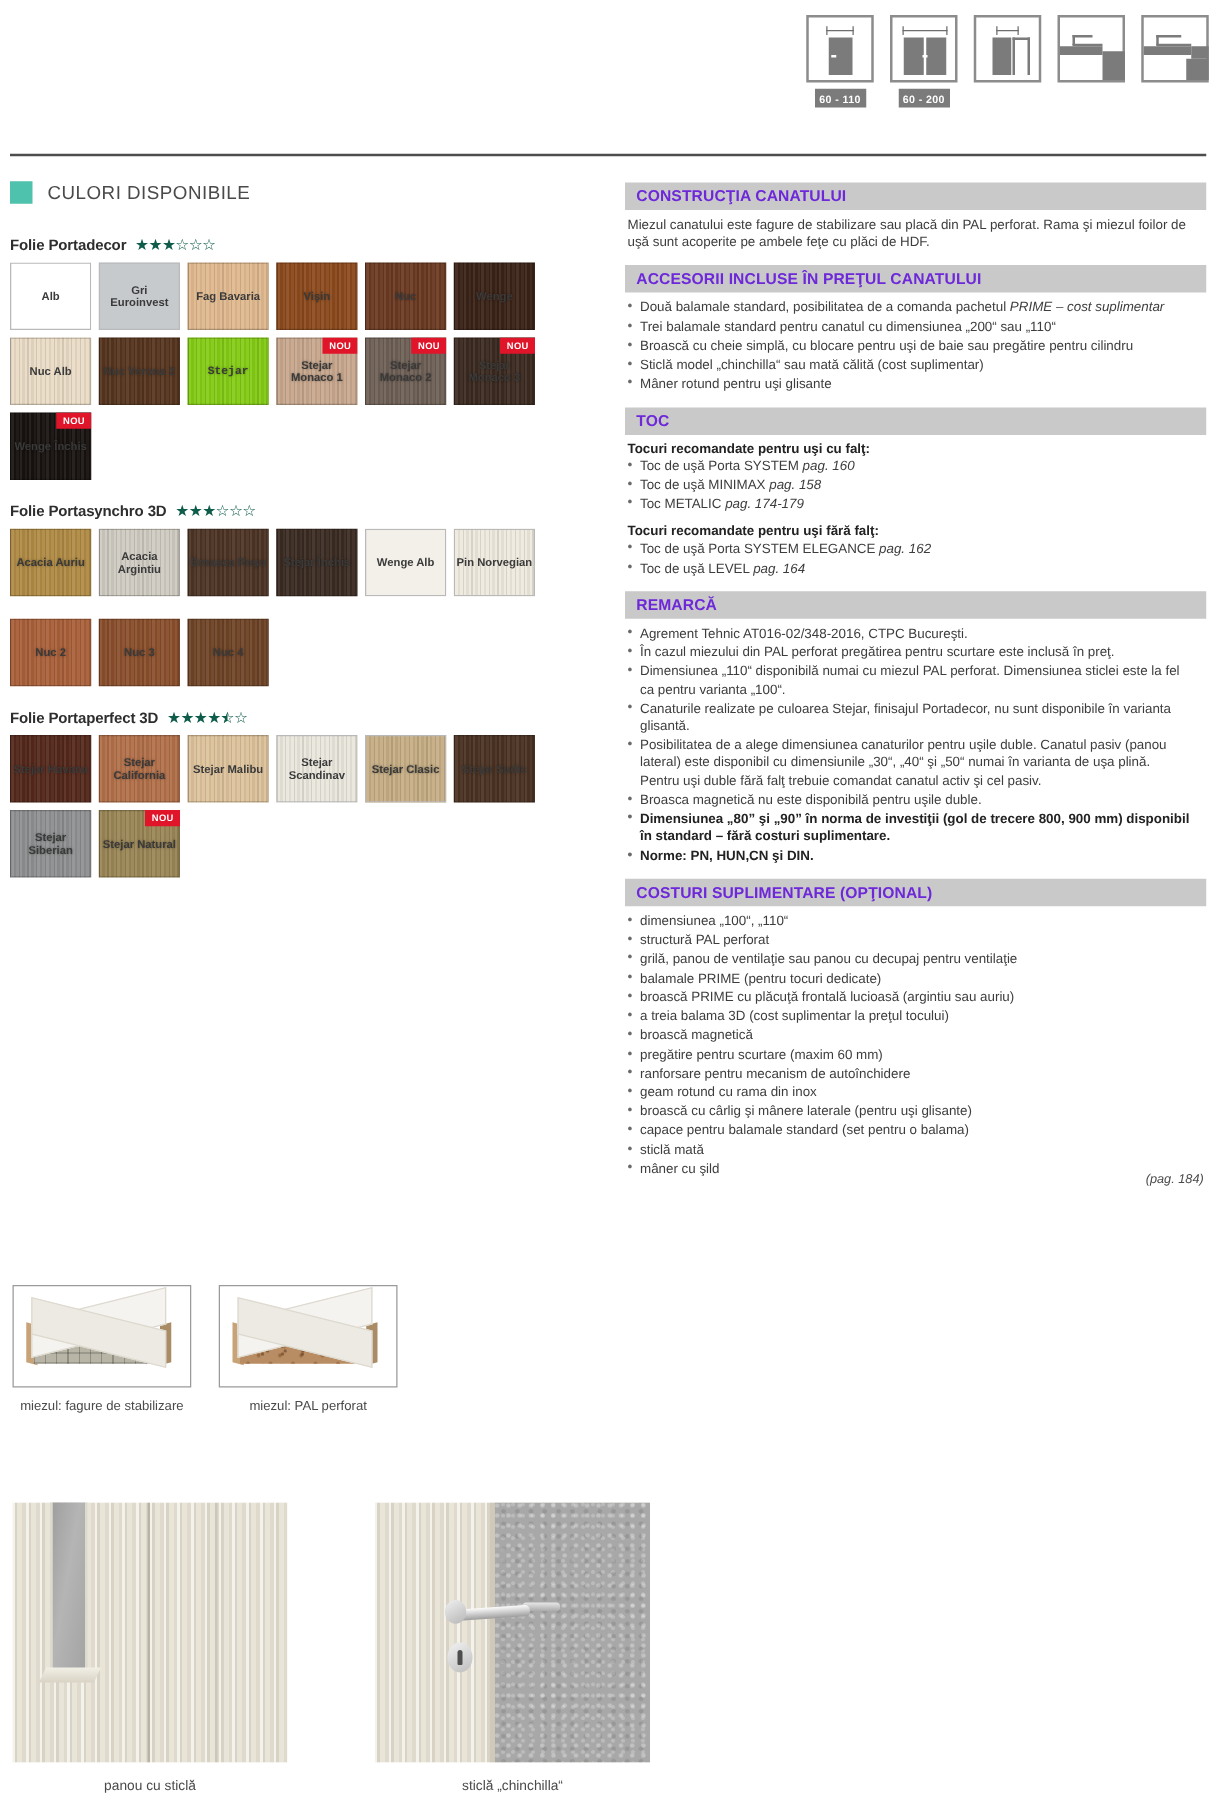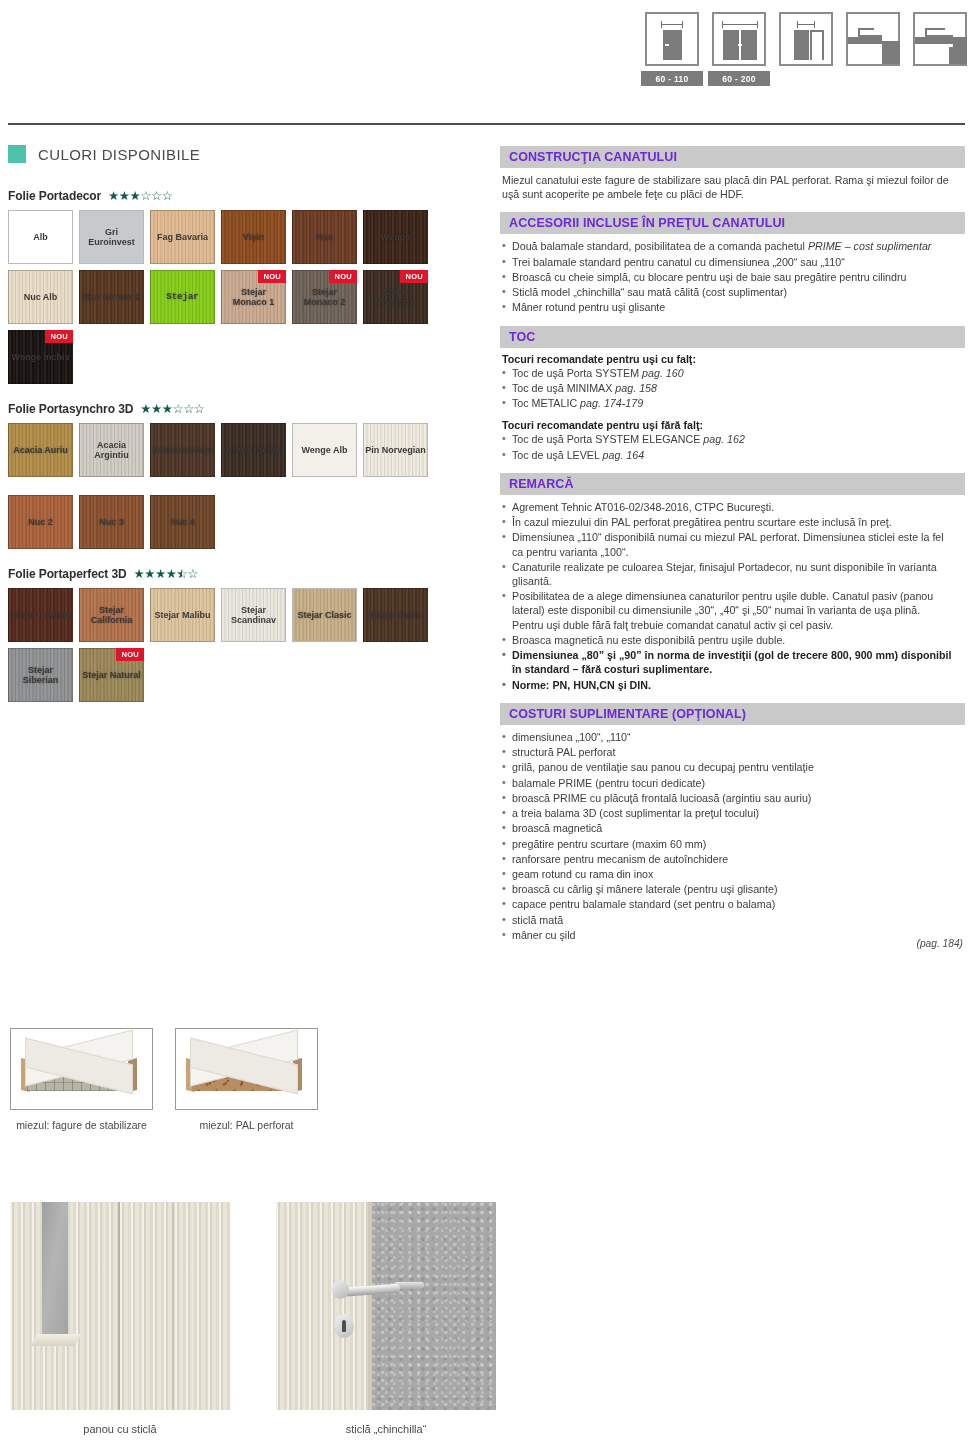--- a/index.html
+++ b/index.html
@@ -22,21 +22,21 @@
   .icon-box {
     width: 54px; height: 54px;
     border: 2px solid #8c8c8c; background:#fff;
     position: relative;
   }
   .icon-cap {
     margin-top: 5px;
     background: #7b7b7b; color:#fff;
     font-size: 8.5px; font-weight: bold;
     letter-spacing: .3px;
-    padding: 2.5px 0; width: 62px; text-align:center;
+    padding: 2.5px 0; width: 41px; text-align:center;
     font-family: "Liberation Sans", sans-serif;
   }
   .leaf { position:absolute; background:#7b7b7b; }
   .dimline { position:absolute; height:1px; background:#6e6e6e; }
   .dimline::before, .dimline::after {
     content:""; position:absolute; top:-3px; width:1px; height:7px; background:#6e6e6e;
   }
   .dimline::before { left:0; }
   .dimline::after { right:0; }
   .knob { position:absolute; width:4px; height:2px; background:#fff; }
@@ -181,21 +181,21 @@
       radial-gradient(circle at 58% 22%, rgba(80,45,18,.5) 1.1px, transparent 1.5px),
       radial-gradient(circle at 78% 70%, rgba(130,80,35,.45) 1.5px, transparent 1.9px),
       radial-gradient(circle at 24% 82%, rgba(95,55,22,.45) 1.2px, transparent 1.6px),
       radial-gradient(circle at 88% 38%, rgba(110,65,28,.45) 1.3px, transparent 1.7px);
     background-size: 16px 14px, 18px 16px, 14px 13px, 20px 17px, 15px 15px, 17px 14px;
   }
   .edgeL { position:absolute; left:10px; top:30px; width:9px; height:32px; background:#c9a378; transform:skewY(14deg); }
   .edgeR { position:absolute; left:117px; top:30px; width:9px; height:32px; background:#a98b66; transform:skewY(-14deg); }
 
   
-  .door-strip { position:absolute; left:10px; top:1202px; display:flex; gap:46px; }
+  .door-strip { position:absolute; left:10px; top:1202px; display:flex; gap:70px; }
   .door-item { width:220px; }
   .door-frame {
     width:220px; height:208px; position:relative; overflow:hidden;
   }
   .woodbg {
     position:absolute; inset:0;
     background:#e6e2d6;
     background-image: repeating-linear-gradient(90deg,
       rgba(255,255,255,.55) 0 2px,
       rgba(205,198,182,.55) 2px 4px,

